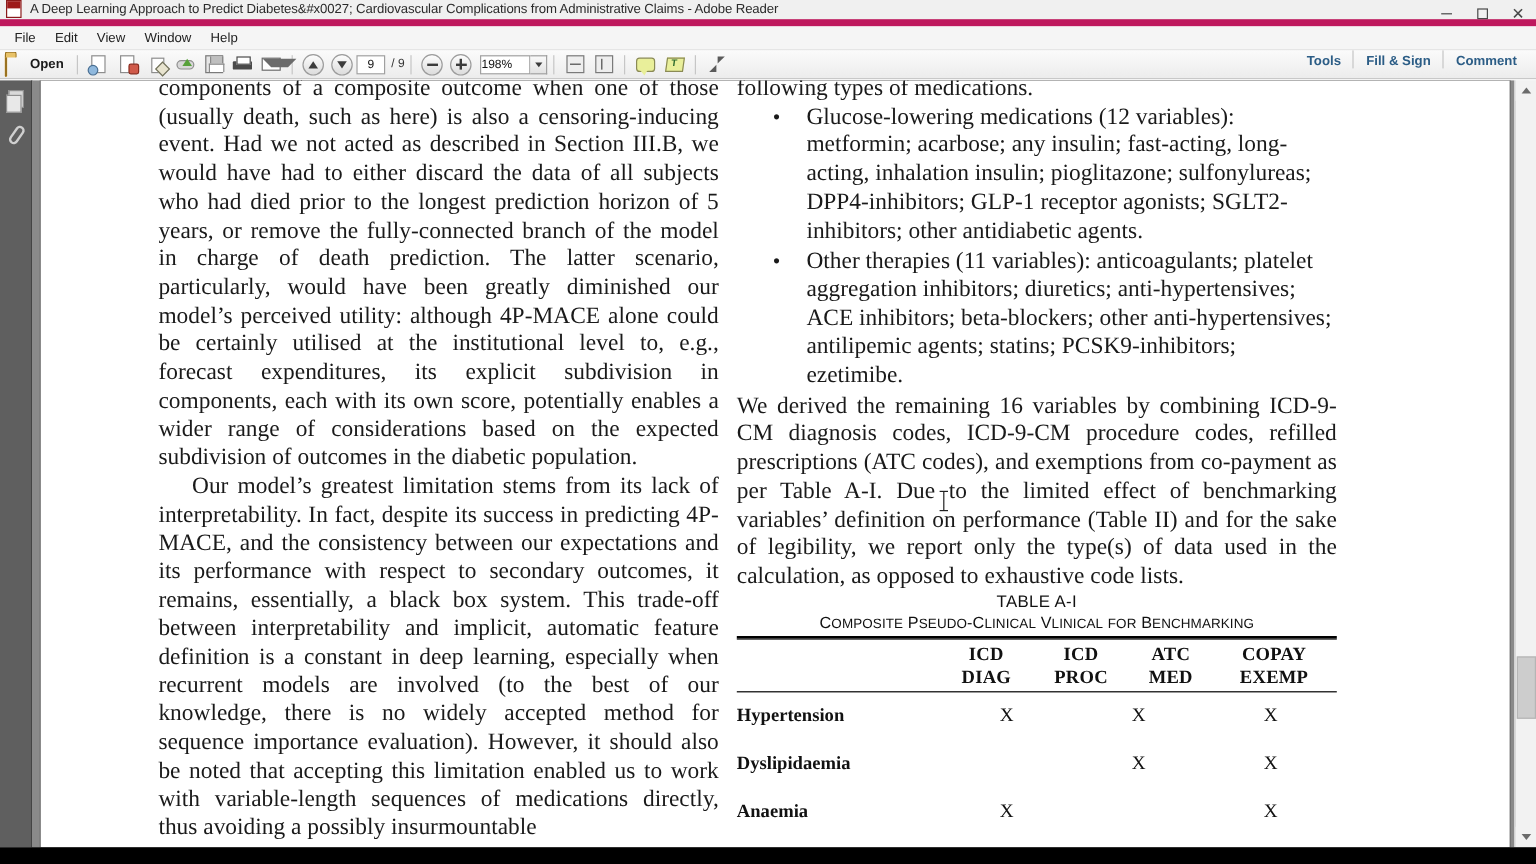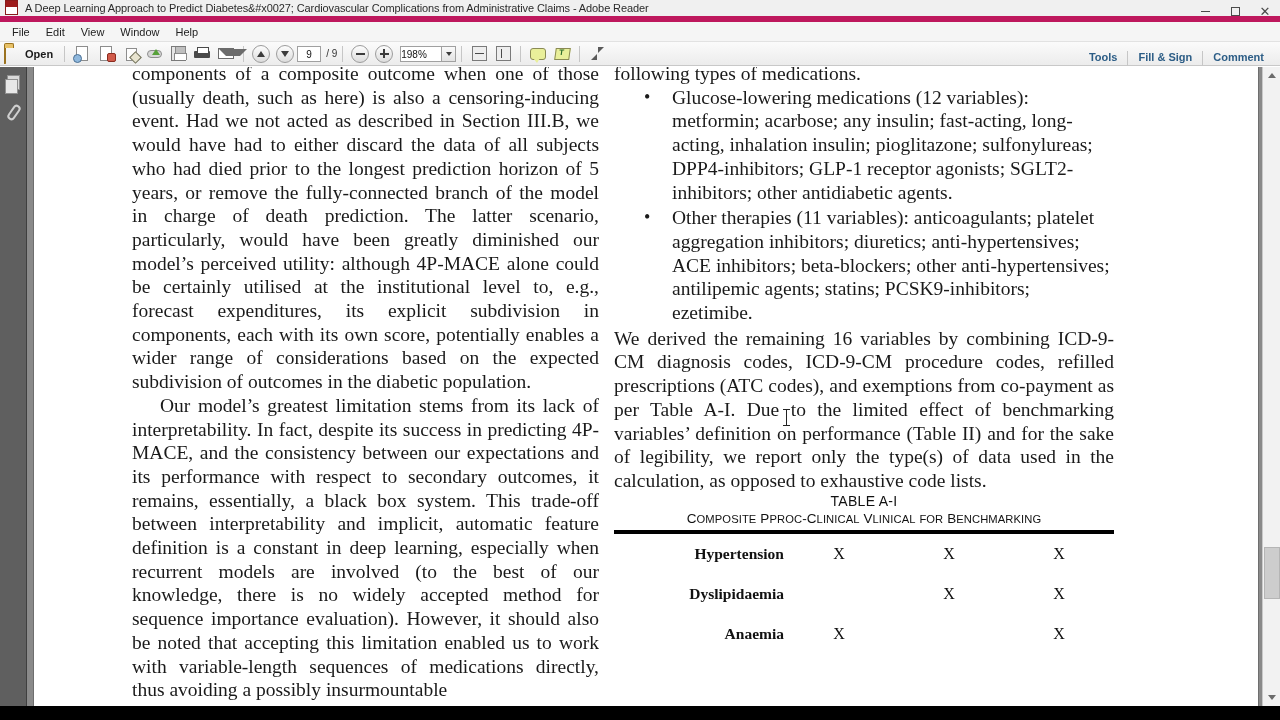--- a/index.html
+++ b/index.html
@@ -123,21 +123,21 @@
   .ic-fitp { width:15px;height:15px;border:1px solid #7a7a7a;background:#eee;position:relative; }
   .ic-fitp::after{content:"";position:absolute;left:4px;top:2px;width:1px;height:9px;background:#4a4a4a;}
   .ic-note { width:16px;height:12px;background:#e9ef9a;border:1px solid #8a8a55;border-radius:3px;position:relative; }
   .ic-note::after{content:"";position:absolute;left:2px;bottom:-4px;width:0;height:0;border-left:4px solid transparent;border-right:3px solid transparent;border-top:5px solid #e9ef9a;}
   .ic-tnote { width:15px;height:12px;background:#e9ef9a;border:1px solid #8a8a55;position:relative;transform:skewX(-8deg); }
   .ic-tnote::after{content:"T";position:absolute;left:3px;top:-1px;font-size:8px;color:#2d6b2d;font-weight:bold;}
   .ic-expand { width:15px;height:15px;position:relative; }
   .ic-expand::before{content:"";position:absolute;left:1px;bottom:1px;width:0;height:0;border-left:6px solid transparent;border-bottom:6px solid #5a5a5a;}
   .ic-expand::after{content:"";position:absolute;right:1px;top:1px;width:0;height:0;border-right:6px solid transparent;border-top:6px solid #5a5a5a;}
   .right-tools {
-    position:absolute; right:6px; top:0; height:24px; display:flex; align-items:flex-end;
+    position:absolute; right:6px; top:0; height:24px; display:flex; align-items:flex-start;
   }
   .right-tools .rt {
     font-size:11px; font-weight:bold; color:#2c5d86; padding:0 10px; height:18px; line-height:18px;
   }
   .rt-sep { width:1px; height:15px; background:#c6c6c6; }
 
   
   .navrail {
     position: absolute; top: 67px; left: 0; width: 27px; height: 639px;
     background: #5f5f5f;
@@ -211,21 +211,21 @@
   }
   table.aitable th {
     font-size: 15.5px; font-weight: bold; text-align: center;
     padding: 3px 0 2px 0; line-height: 19px; color:#111;
     letter-spacing: 0.2px;
   }
   table.aitable th.first { width: 170px; }
   table.aitable td {
     font-size: 16px; text-align: center; padding: 11px 0 11px 0; color:#111;
   }
-  table.aitable td.rowhdr { font-weight: bold; font-size: 15.5px; text-align: right; }
+  table.aitable td.rowhdr { font-weight: bold; font-size: 15.5px; text-align: left; }
 
   
   .vscroll {
     position: absolute; top: 67px; right: 0; width: 18px; height: 639px;
     background: #f2f2f2; border-left: 1px solid #c9c9c9;
   }
   .vscroll .arrow {
     width: 18px; height: 17px; display:flex; align-items:center; justify-content:center;
     background: #f2f2f2;
   }
@@ -412,26 +412,49 @@
               <span class="bul">•</span>
               <span>Other therapies (11 variables): anticoagulants; platelet aggregation inhibitors; diuretics; anti-hypertensives; ACE inhibitors; beta-blockers; other anti-hypertensives; antilipemic agents; statins; PCSK9-inhibitors; ezetimibe.</span>
             </li>
           </ul>
           <p>We derived the remaining 16 variables by combining ICD-9-CM diagnosis codes, ICD-9-CM procedure codes, refilled prescriptions (ATC codes), and exemptions from co-payment as per Table A-I. Due to the limited effect of benchmarking variables’ definition on performance (Table II) and for the sake of legibility, we report only the type(s) of data used in the calculation, as opposed to exhaustive code lists.</p>
 
           <div class="tbl-wrap">
             <div class="tbl-title">TABLE A-I</div>
             <div class="tbl-sub">
               <span>C</span><span class="sc">OMPOSITE</span>
-              <span> P</span><span class="sc">PROC</span><span>-C</span><span class="sc">LINICAL</span>
+              <span> P</span><span class="sc">SEUDO</span><span>-C</span><span class="sc">LINICAL</span>
               <span> V</span><span class="sc">LINICAL</span>
               <span> </span><span class="sc">FOR</span>
               <span> B</span><span class="sc">ENCHMARKING</span>
             </div>
             <div class="rule-double"></div>
+            <table class="aitable">
+              <thead>
+                <tr>
+                  <th class="first"></th>
+                  <th>
+                    <span>ICD</span><br>
+                    <span>DIAG</span>
+                  </th>
+                  <th>
+                    <span>ICD</span><br>
+                    <span>PROC</span>
+                  </th>
+                  <th>
+                    <span>ATC</span><br>
+                    <span>MED</span>
+                  </th>
+                  <th>
+                    <span>COPAY</span><br>
+                    <span>EXEMP</span>
+                  </th>
+                </tr>
+              </thead>
+            </table>
             <div class="rule-single"></div>
             <table class="aitable">
               <tbody>
                 <tr>
                   <td class="rowhdr" style="width:170px">Hypertension</td>
                   <td>X</td>
                   <td></td>
                   <td>X</td>
                   <td>X</td>
                 </tr>

